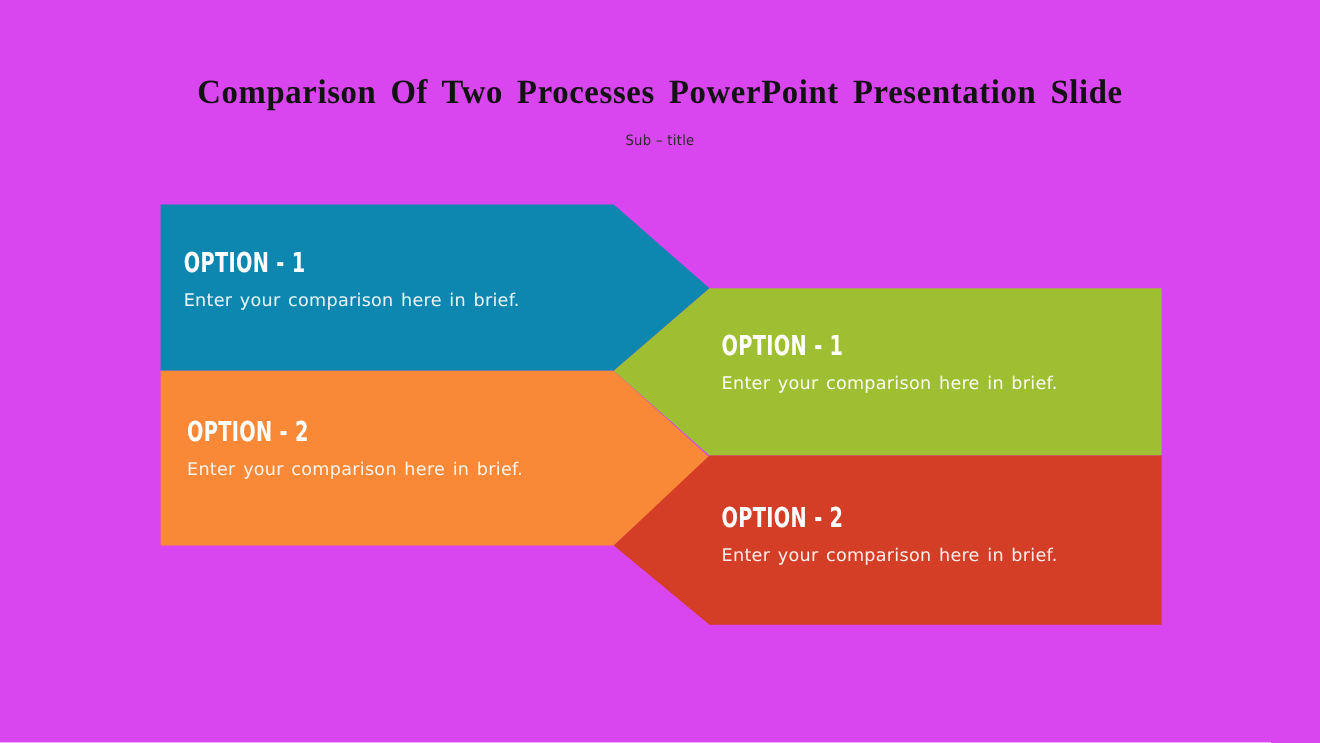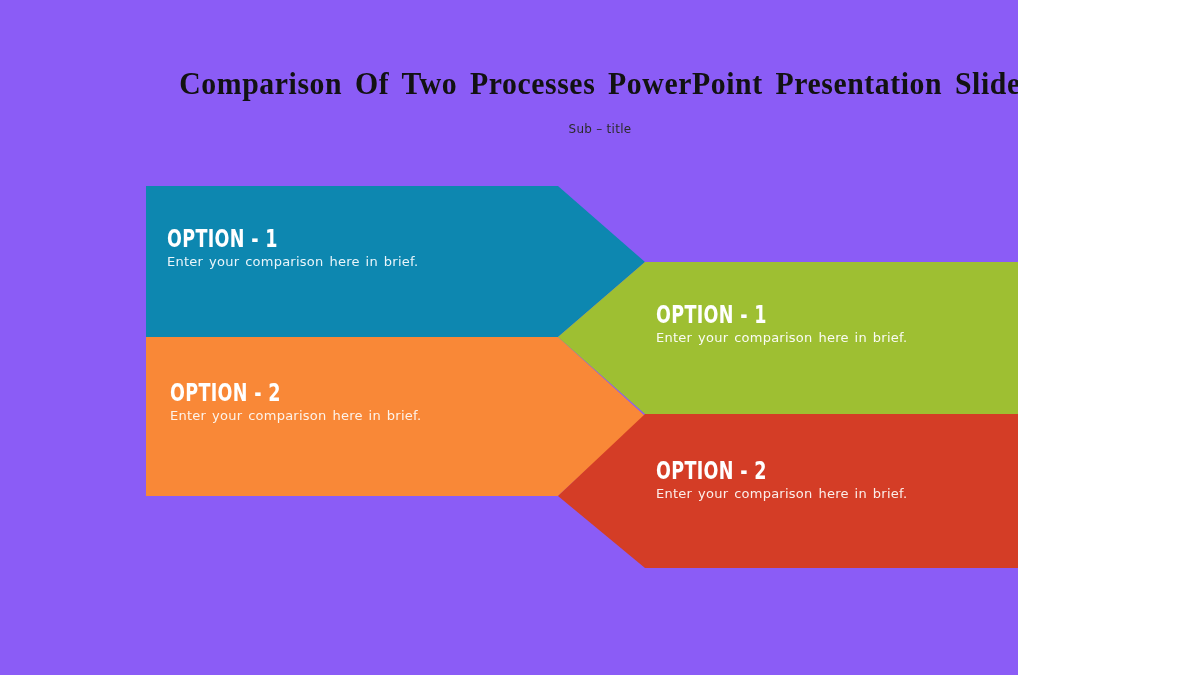--- a/index.html
+++ b/index.html
@@ -6,23 +6,23 @@
   html, body {
     margin: 0;
     padding: 0;
     background: #ffffff;
   }
   body {
     font-family: "Liberation Sans", sans-serif;
   }
   #slide {
     position: relative;
-    width: 1018px;
+    width: 1200px;
     height: 675px;
-    background: #8b5cf6;
+    background: #d946ef;
     overflow: hidden;
   }
 
   
   #header {
     position: absolute;
     left: 0;
     top: 0;
     width: 1200px;
     text-align: center;
@@ -83,27 +83,27 @@
     font-size: 25px;
     line-height: 26px;
     color: #ffffff;
     letter-spacing: 0.4px;
     transform: scaleX(0.78);
     transform-origin: left top;
     white-space: nowrap;
   }
   .block-desc {
     font-family: "DejaVu Sans", "Liberation Sans", sans-serif;
-    font-size: 13px;
+    font-size: 16px;
     line-height: 17px;
     color: #f2f2f2;
     letter-spacing: 0.25px;
     word-spacing: 1.5px;
     white-space: nowrap;
-    margin-top: 1px;
+    margin-top: 12px;
   }
   .block-desc.on-green { color: #fafbf4; }
   .block-desc.on-orange { color: #fdf3ea; }
   .block-desc.on-red  { color: #fbeeea; }
   .block-desc.on-blue { color: #eaf5fa; }
 
   #txt-blue   { left: 167px; top: 226px; }
   #txt-orange { left: 170px; top: 380px; }
   #txt-green  { left: 656px; top: 302px; }
   #txt-red    { left: 656px; top: 458px; }

